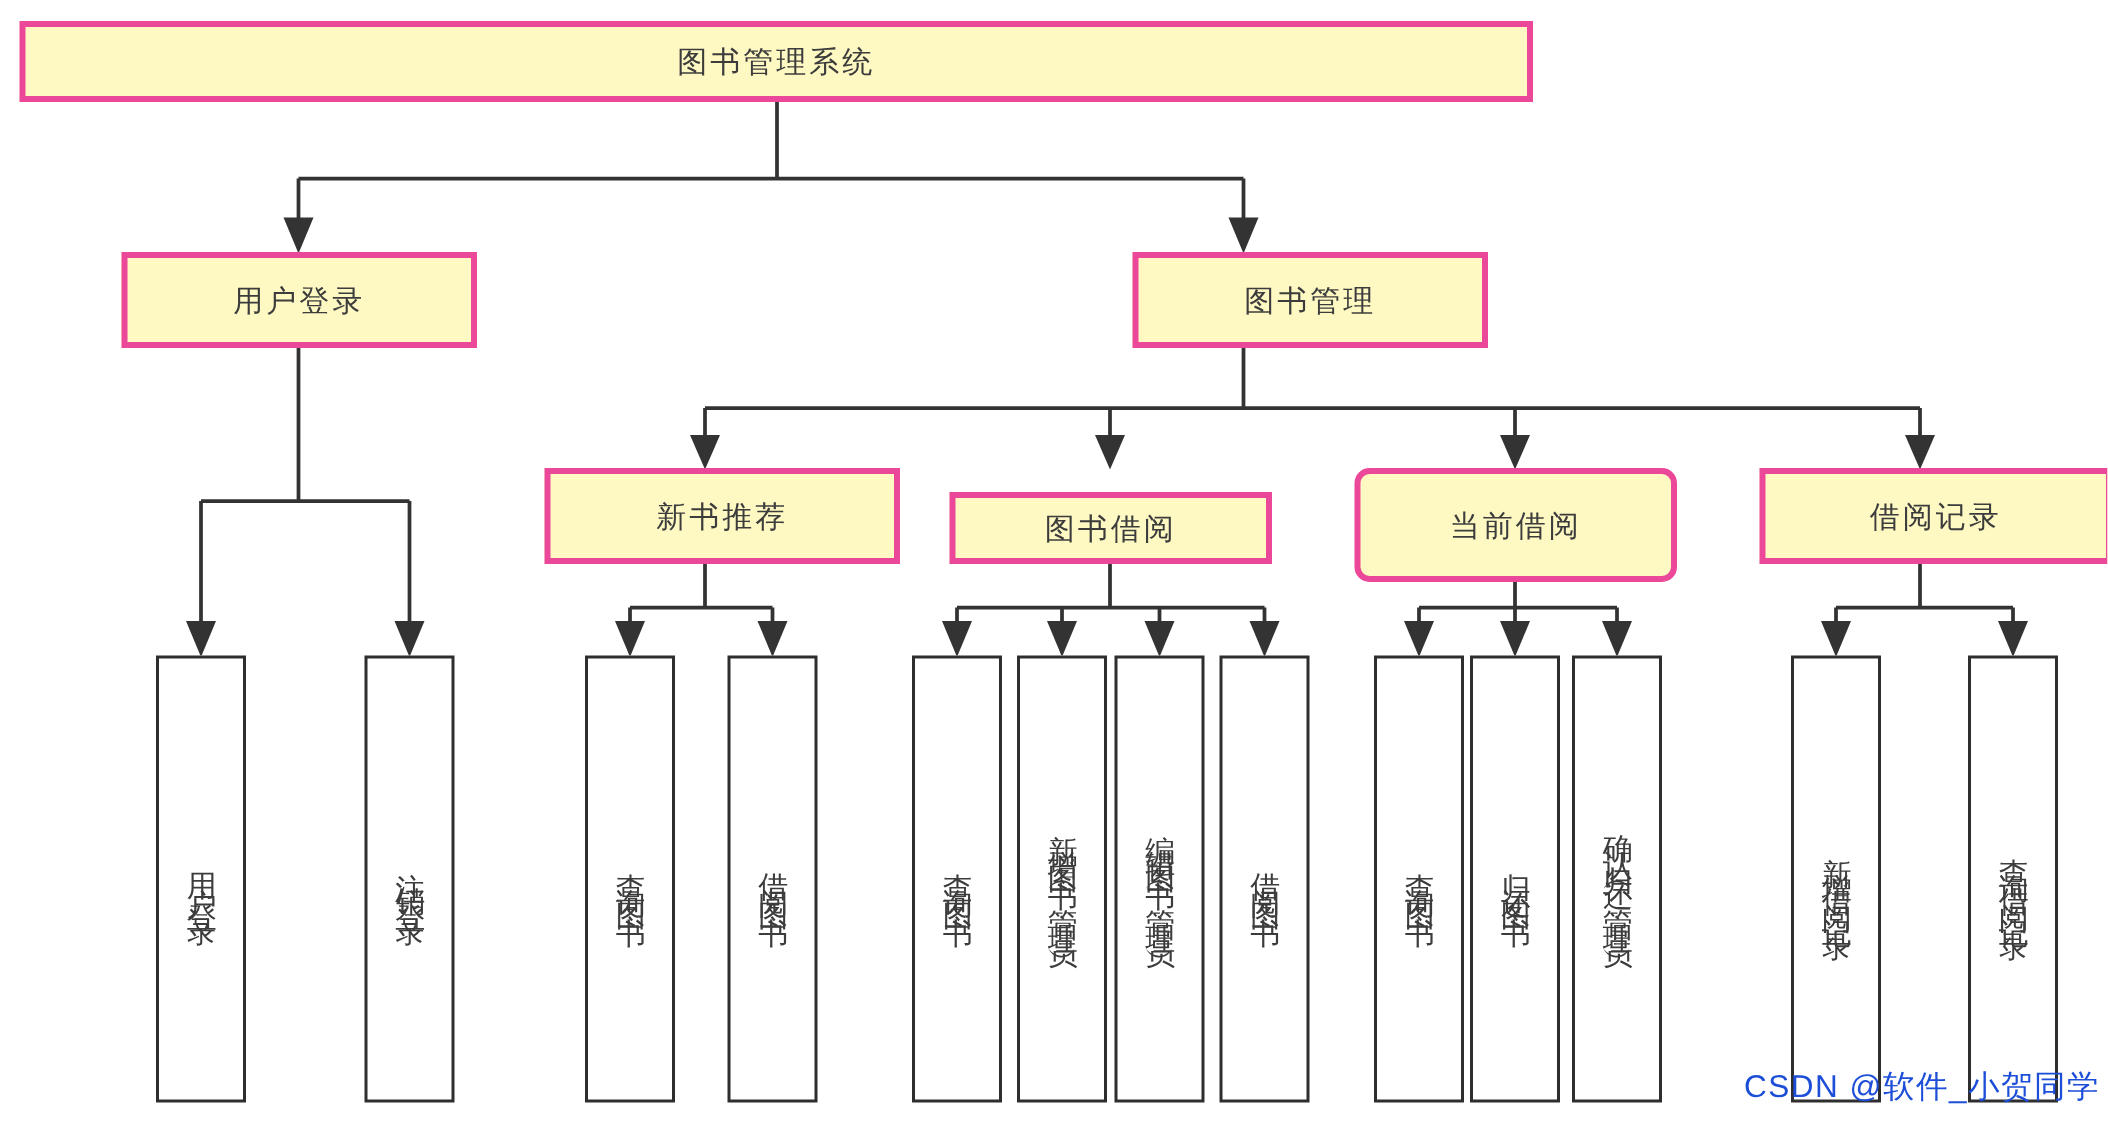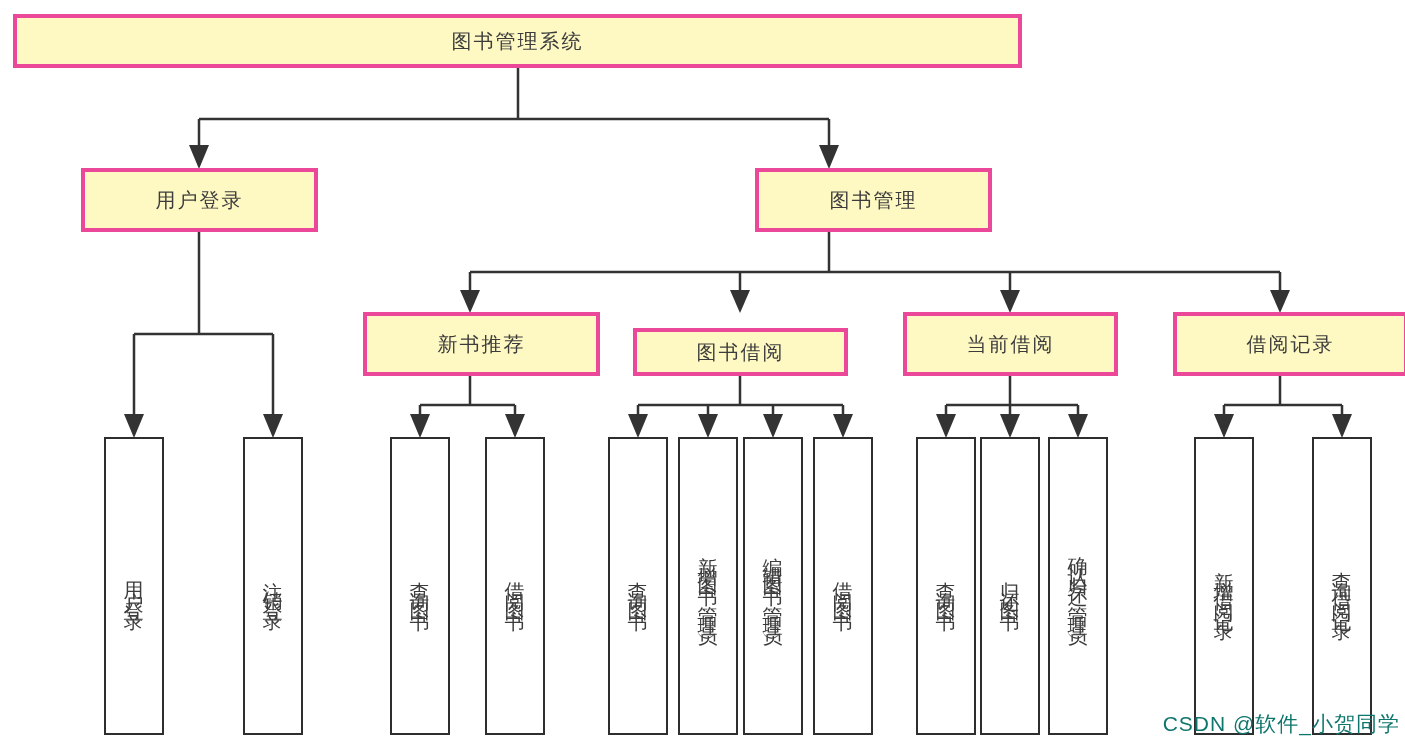--- a/index.html
+++ b/index.html
@@ -49,21 +49,21 @@
     text-orientation: mixed;
     letter-spacing: 10px;
     line-height: 1;
   }
   .watermark {
     position: absolute;
     right: 5px;
     top: 710px;
     font-size: 21px;
     letter-spacing: 1px;
-    color: #0f766e;
+    color: #1d4ed8;
     white-space: nowrap;
     z-index: 5;
   }
 </style>
 </head>
 <body>
 
 <div class="stage">
 
   <svg class="connectors" viewBox="0 0 1405 747" aria-hidden="true">
@@ -105,21 +105,21 @@
     </g>
   </svg>
 
   <div class="node" style="left:13px; top:14px; width:1009px; height:54px;">图书管理系统</div>
 
   <div class="node" style="left:81px; top:168px; width:237px; height:64px;">用户登录</div>
   <div class="node" style="left:711px; top:168px; width:237px; height:64px;margin-left:44px;">图书管理</div>
 
   <div class="node" style="left:363px; top:312px; width:237px; height:64px;">新书推荐</div>
   <div class="node" style="left:633px; top:328px; width:215px; height:48px;">图书借阅</div>
-  <div class="node" style="left:903px; top:312px; width:215px; height:64px;">当前借阅</div>
+  <div class="node" style="left:903px; top:312px; width:215px; height:76px;border-radius:10px;">当前借阅</div>
   <div class="node" style="left:1173px; top:312px; width:235px; height:64px;">借阅记录</div>
 
   <div class="leaf" style="left:104px;">
     <span class="vtext">用户登录</span>
   </div>
   <div class="leaf" style="left:243px;">
     <span class="vtext">注销登录</span>
   </div>
 
   <div class="leaf" style="left:390px;">

